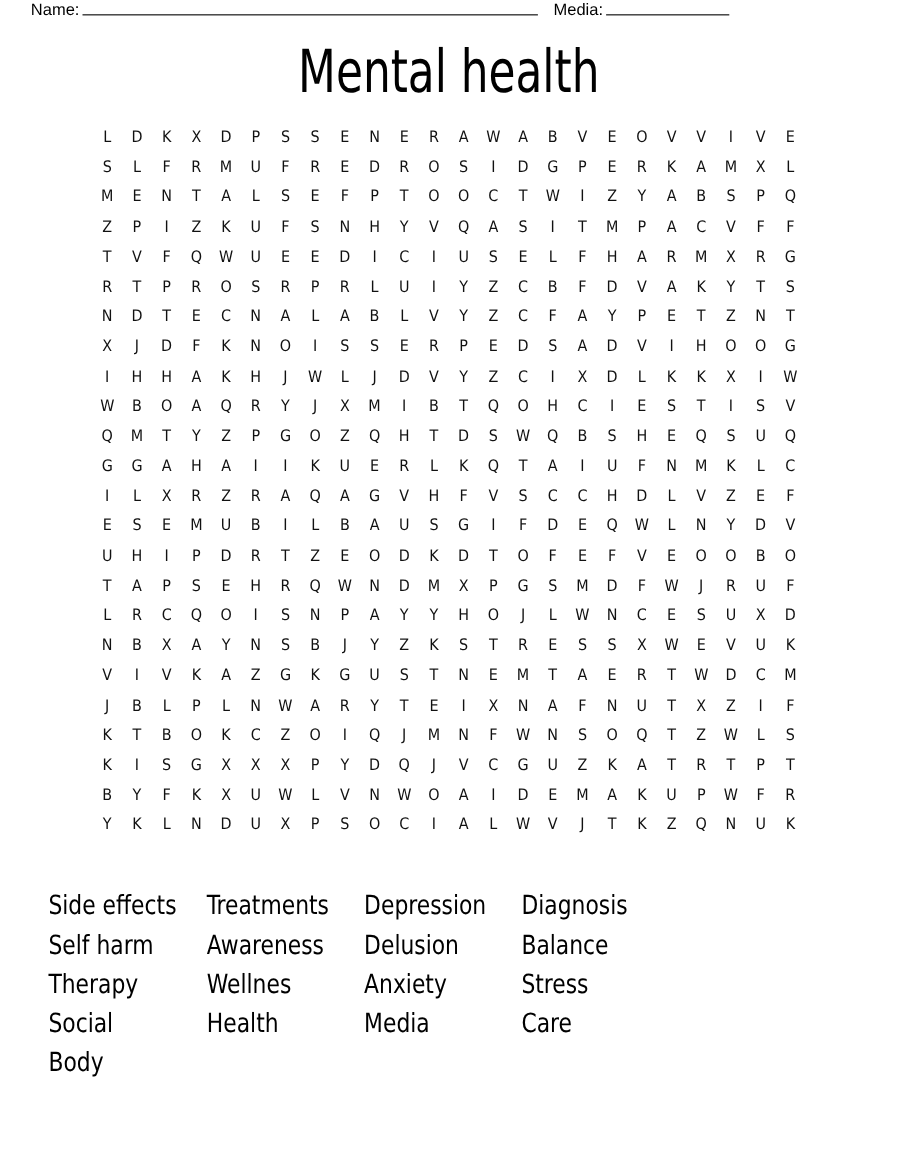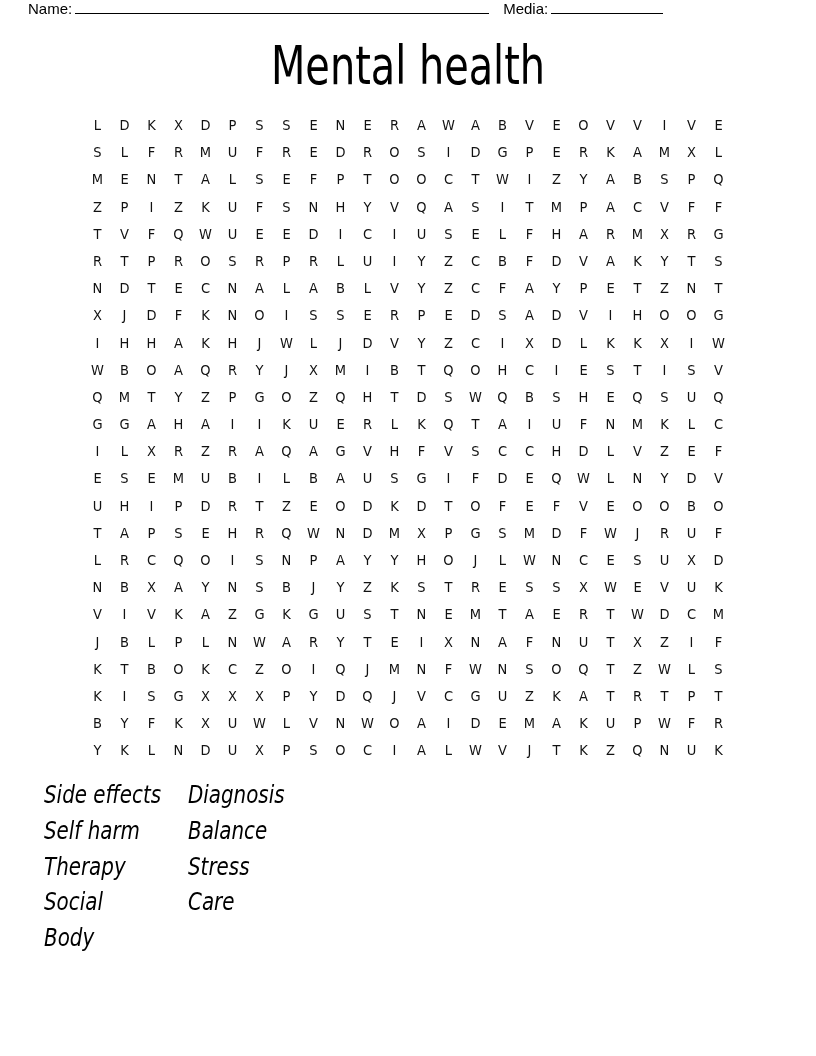--- a/index.html
+++ b/index.html
@@ -85,26 +85,25 @@
     font-size: 14.5px;
     line-height: 27.2px;
     text-align: center;
     color: #111111;
     user-select: none;
   }
 
   
   .wordlist {
     position: absolute;
-    top: 778px;
+    top: 806px;
     left: 44px;
     width: 740px;
     display: grid;
     grid-template-columns: 144px 143px 143px 146px 160px;
-    font-style: italic;
   }
   .word-col {
     display: flex;
     flex-direction: column;
   }
   .word {
     font-family: "DejaVu Sans Condensed", "Liberation Sans Narrow", "Liberation Sans", sans-serif;
     font-size: 24px;
     line-height: 35.8px;
     white-space: nowrap;
@@ -710,18 +709,30 @@
 
 <div class="wordlist">
     <div class="word-col">
       <div class="word">Side effects</div>
       <div class="word">Self harm</div>
       <div class="word">Therapy</div>
       <div class="word">Social</div>
       <div class="word">Body</div>
     </div>
     <div class="word-col">
+      <div class="word">Treatments</div>
+      <div class="word">Awareness</div>
+      <div class="word">Wellnes</div>
+      <div class="word">Health</div>
+    </div>
+    <div class="word-col">
+      <div class="word">Depression</div>
+      <div class="word">Delusion</div>
+      <div class="word">Anxiety</div>
+      <div class="word">Media</div>
+    </div>
+    <div class="word-col">
       <div class="word">Diagnosis</div>
       <div class="word">Balance</div>
       <div class="word">Stress</div>
       <div class="word">Care</div>
     </div>
   </div>
 
 </body></html>

